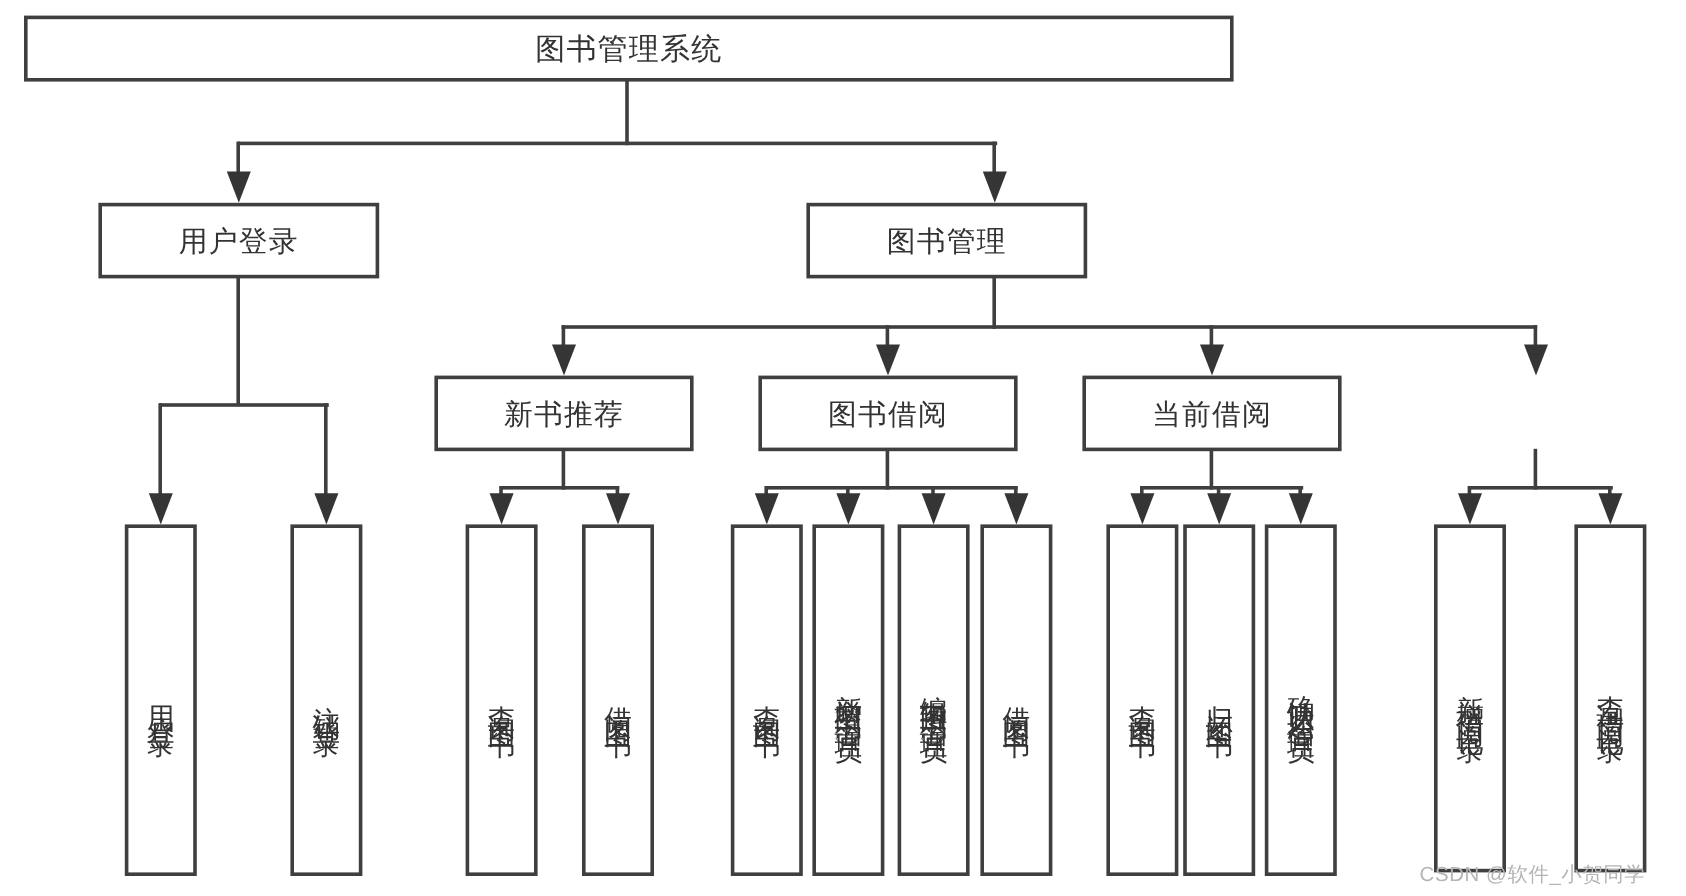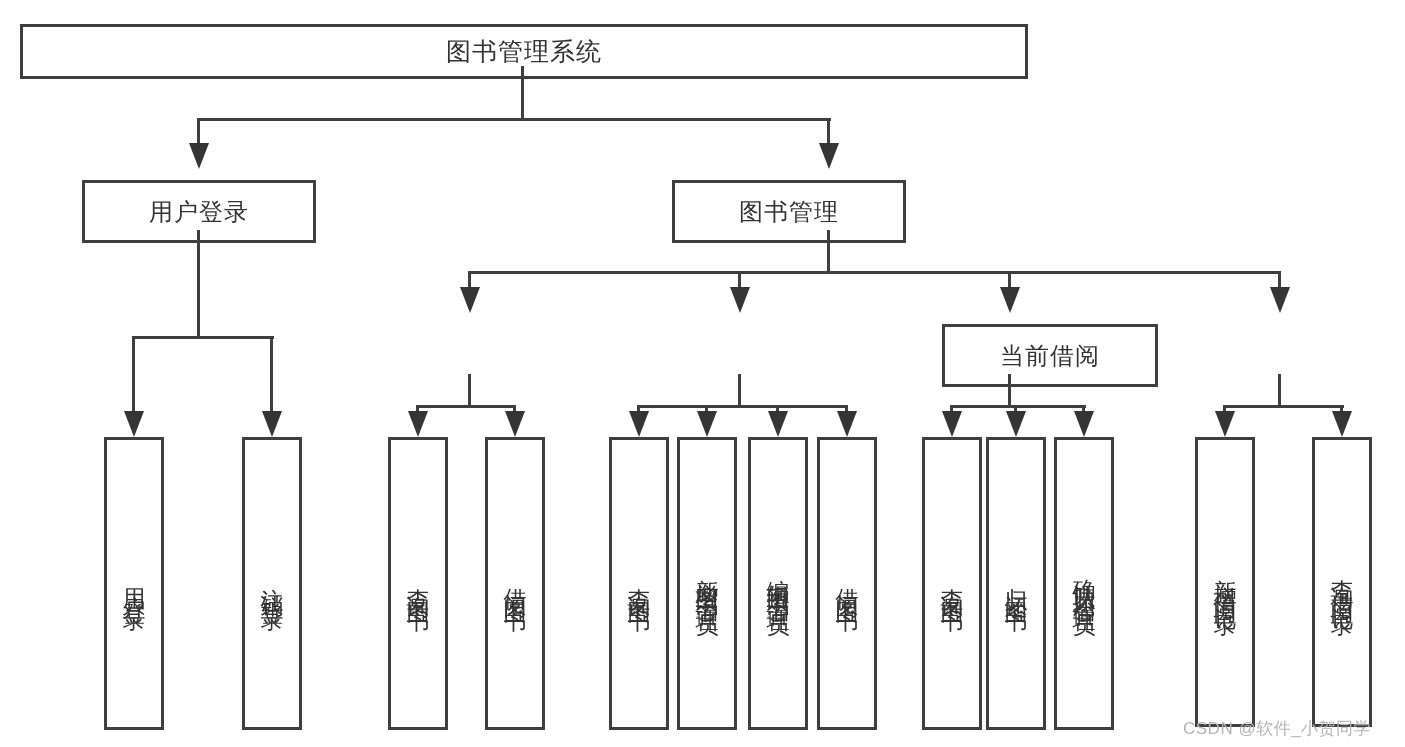--- a/index.html
+++ b/index.html
@@ -4,21 +4,21 @@
 <style>
   html,body{margin:0;padding:0;background:#fff;}
   *{box-sizing:border-box;}
   #canvas{
     position:relative;width:1405px;height:747px;background:#fff;overflow:hidden;
     font-family:"Liberation Sans","DejaVu Sans",sans-serif;color:#333;
   }
   .box{
     position:absolute;border:3px solid #3f3f3f;background:#fff;
     display:flex;align-items:center;justify-content:center;
-    font-size:24px;letter-spacing:1px;color:#333;margin-top:11px;
+    font-size:24px;letter-spacing:1px;color:#333;
   }
   .box.title{font-size:25px;}
   .vbox{
     position:absolute;border:3px solid #3f3f3f;background:#fff;
     display:flex;align-items:center;justify-content:center;
   }
   .vtext{
     writing-mode:vertical-rl;text-orientation:mixed;
     font-size:23px;letter-spacing:7px;color:#333;line-height:1;
   }
@@ -64,21 +64,23 @@
   <div class="bar" style="left:468px;top:271px;width:813px;"></div>
   <div class="stem" style="left:468px;top:271px;height:20px;"></div>
   <div class="head" style="left:460px;top:287px;"></div>
   <div class="stem" style="left:738px;top:271px;height:20px;"></div>
   <div class="head" style="left:730px;top:287px;"></div>
   <div class="stem" style="left:1008px;top:271px;height:20px;"></div>
   <div class="head" style="left:1000px;top:287px;"></div>
   <div class="stem" style="left:1278px;top:271px;height:20px;"></div>
   <div class="head" style="left:1270px;top:287px;"></div>
 
-  <div class="box" style="left:942px;top:313px;width:216px;height:63px;">当前借阅</div>
+  <div class="box" style="left:362px;top:313px;width:216px;height:63px;">新书推荐</div>
+  <div class="box" style="left:632px;top:313px;width:216px;height:63px;">图书借阅</div>
+  <div class="box" style="left:902px;top:313px;width:216px;height:63px;">当前借阅</div>
 
   <div class="stem" style="left:468px;top:374px;height:34px;"></div>
   <div class="bar" style="left:417px;top:405px;width:99px;"></div>
   <div class="stem" style="left:738px;top:374px;height:34px;"></div>
   <div class="bar" style="left:638px;top:405px;width:210px;"></div>
   <div class="stem" style="left:1008px;top:374px;height:34px;"></div>
   <div class="bar" style="left:951px;top:405px;width:135px;"></div>
   <div class="stem" style="left:1278px;top:374px;height:34px;"></div>
   <div class="bar" style="left:1224px;top:405px;width:120px;"></div>
 

